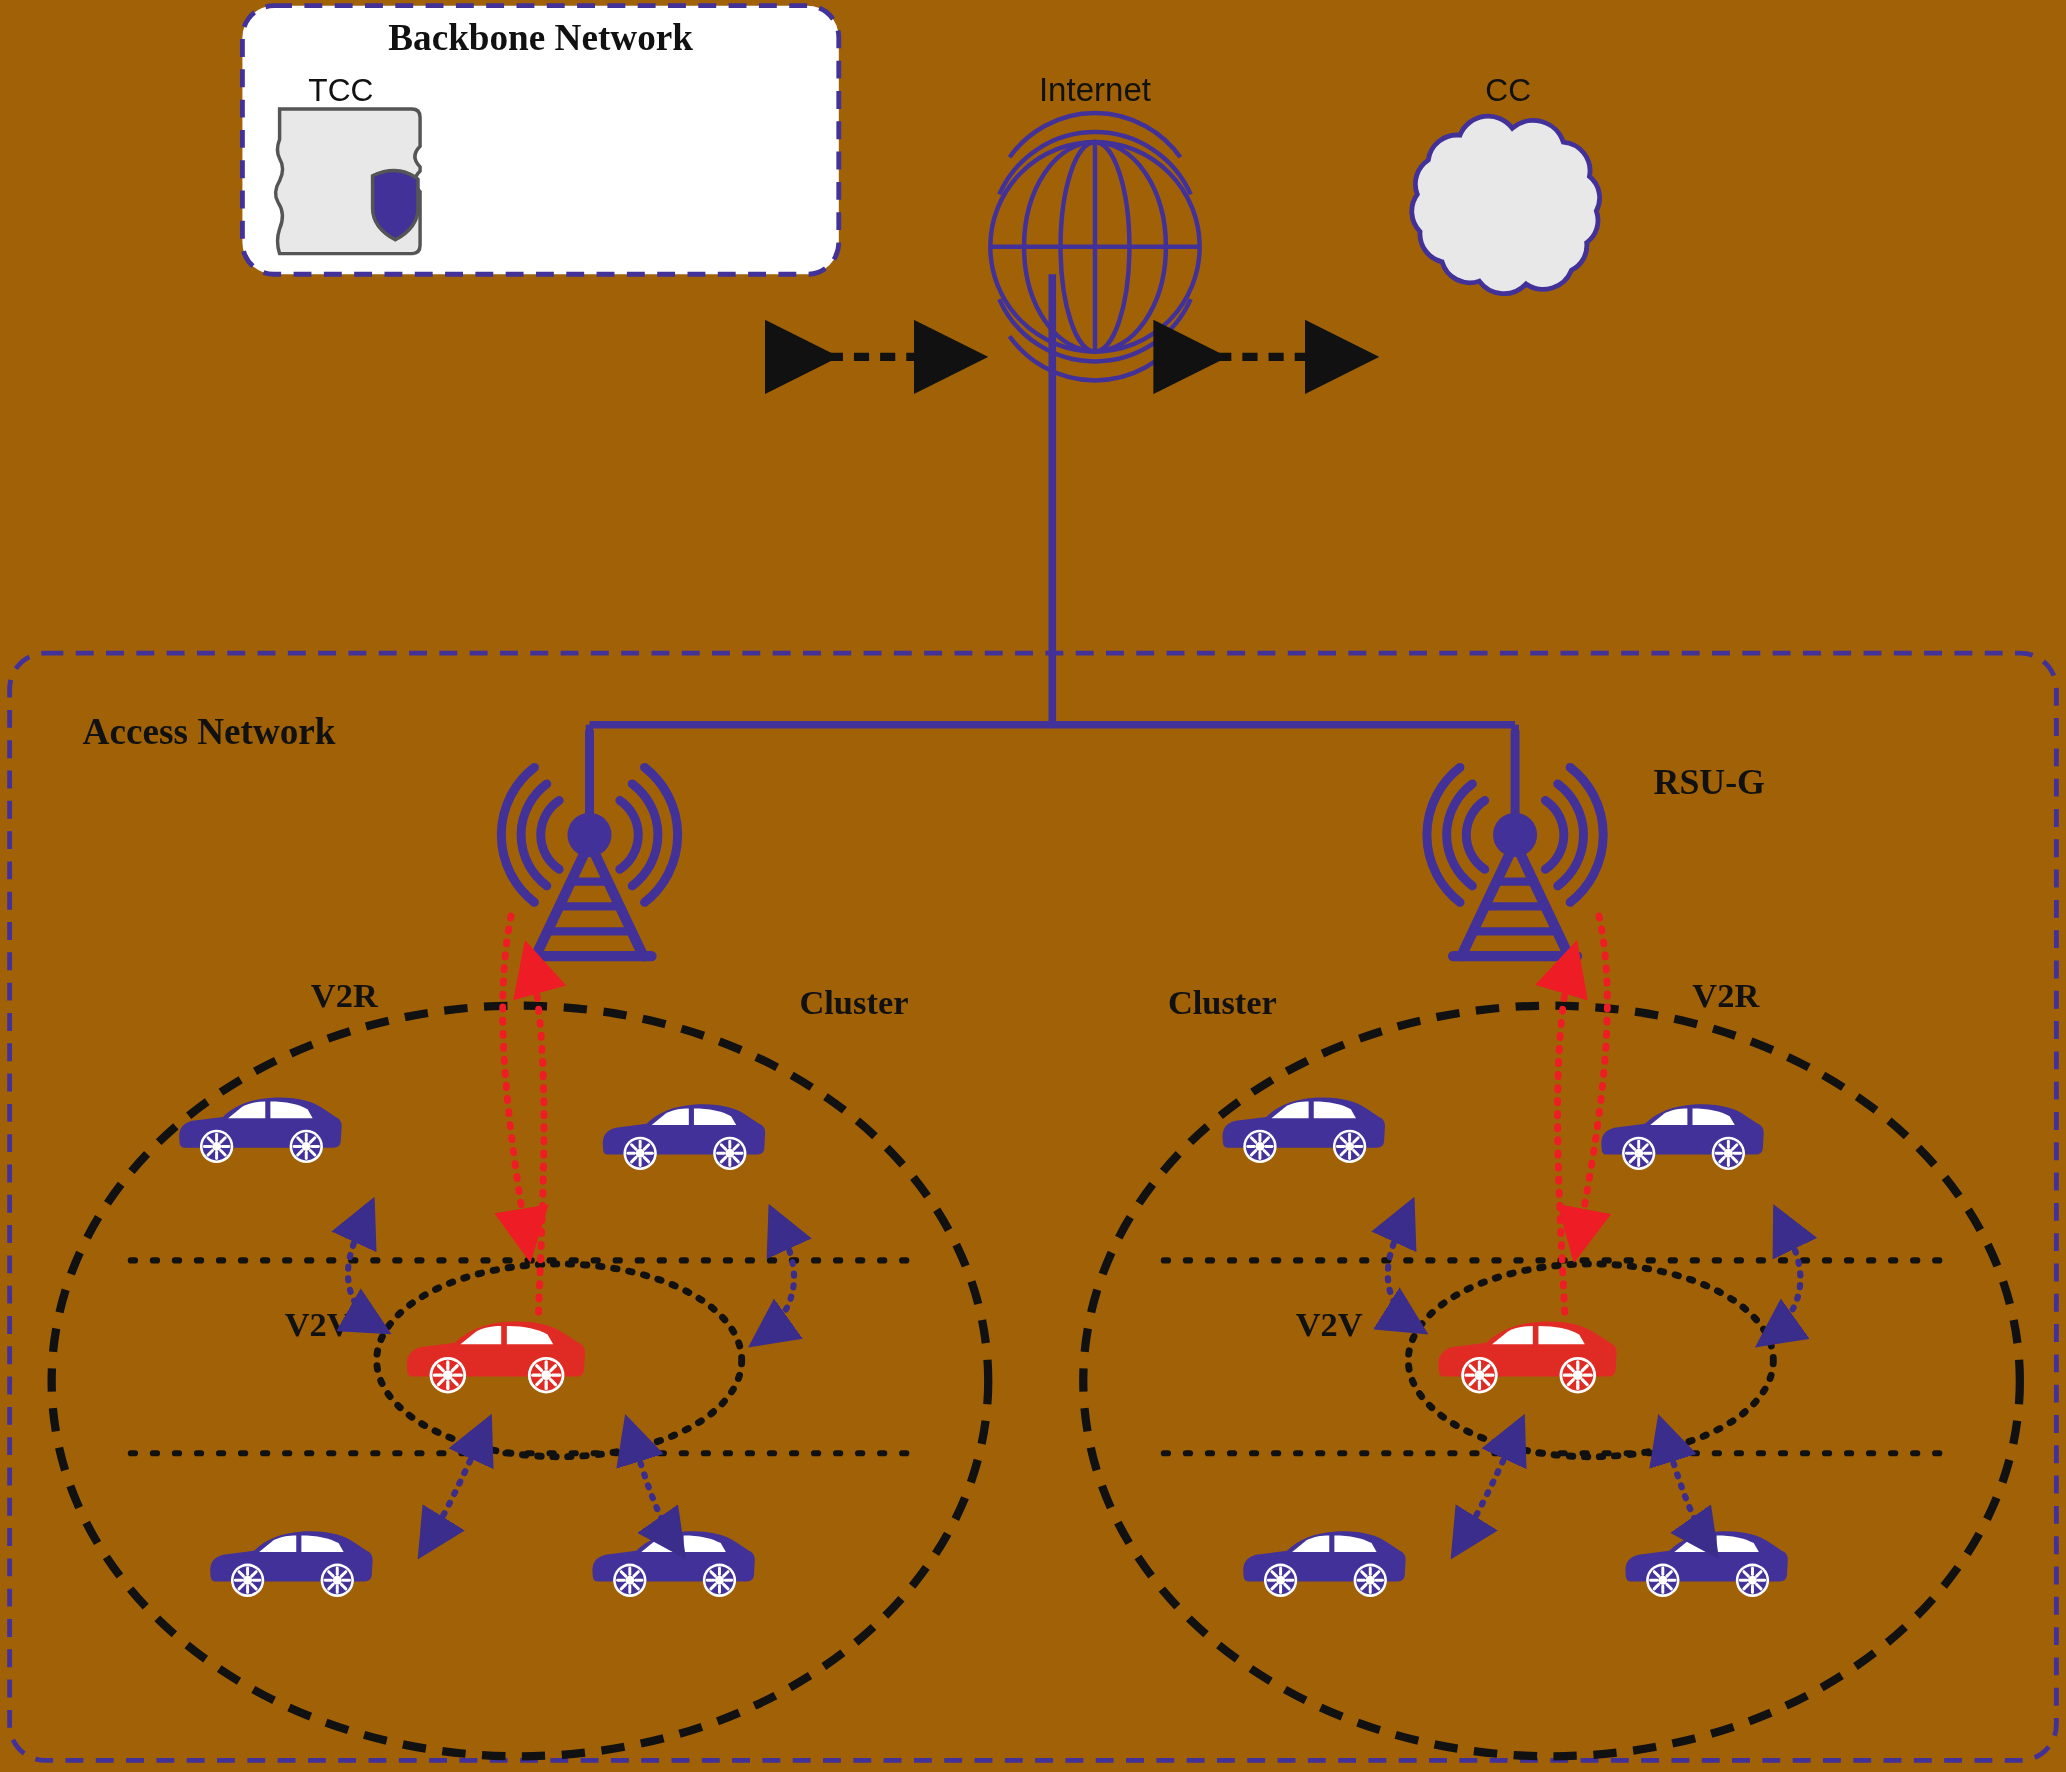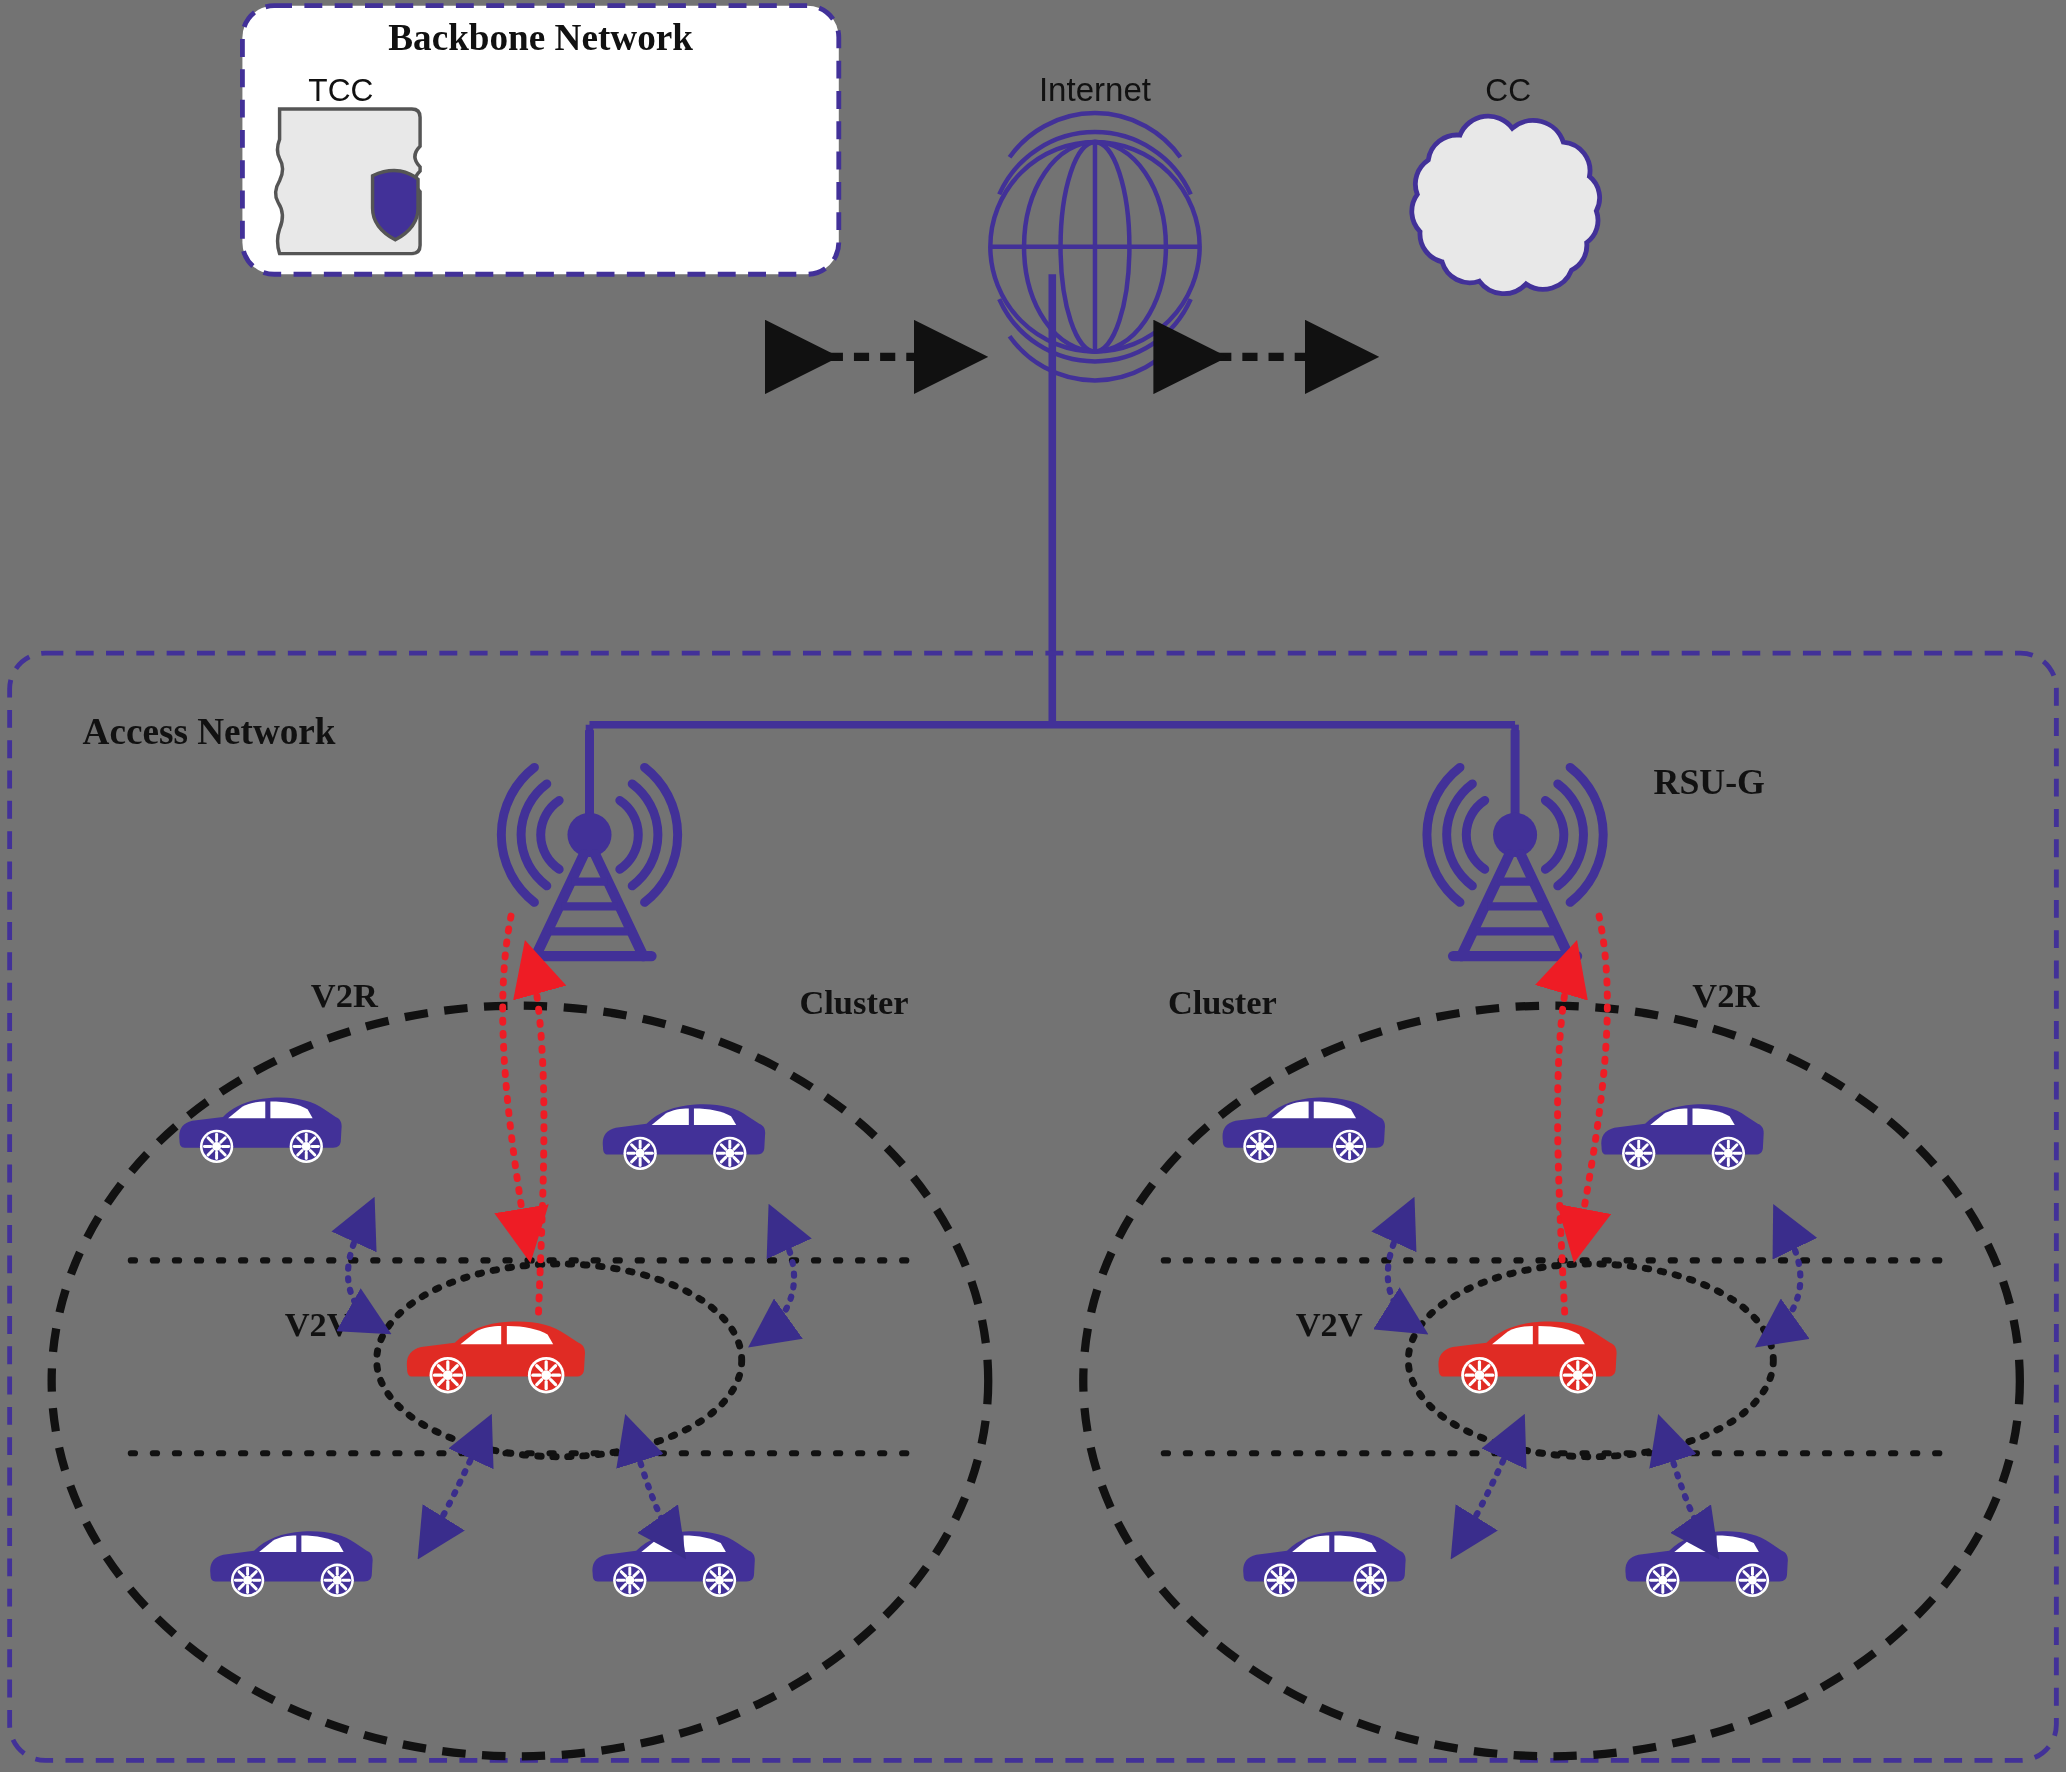--- a/index.html
+++ b/index.html
@@ -1,17 +1,17 @@
 <!DOCTYPE html>
 <html style="font-size:11px"><head>
 <meta charset="utf-8">
 <style>
   html,body{margin:0;padding:0;background:#ffffff;}
   body{font-family:"Liberation Serif", serif;}
-  #stage{position:relative;width:2066px;height:1773px;background:#737373;overflow:hidden;}
+  #stage{position:relative;width:2066px;height:1773px;background:#a16207;overflow:hidden;}
   svg#diagram{position:absolute;top:0;left:0;width:2066px;height:1773px;display:block;}
   .ttl{font-family:"Liberation Serif", serif;font-weight:bold;fill:#111;}
   .lbl-sans{font-family:"Liberation Sans", sans-serif;font-weight:400;fill:#111;}
   .lbl-serif{font-family:"Liberation Serif", serif;font-weight:bold;fill:#111;}
 </style>
 </head>
 <body>
 
 <div id="stage">
 <svg id="diagram" viewBox="0 0 3000 2574" xmlns="http://www.w3.org/2000/svg">

